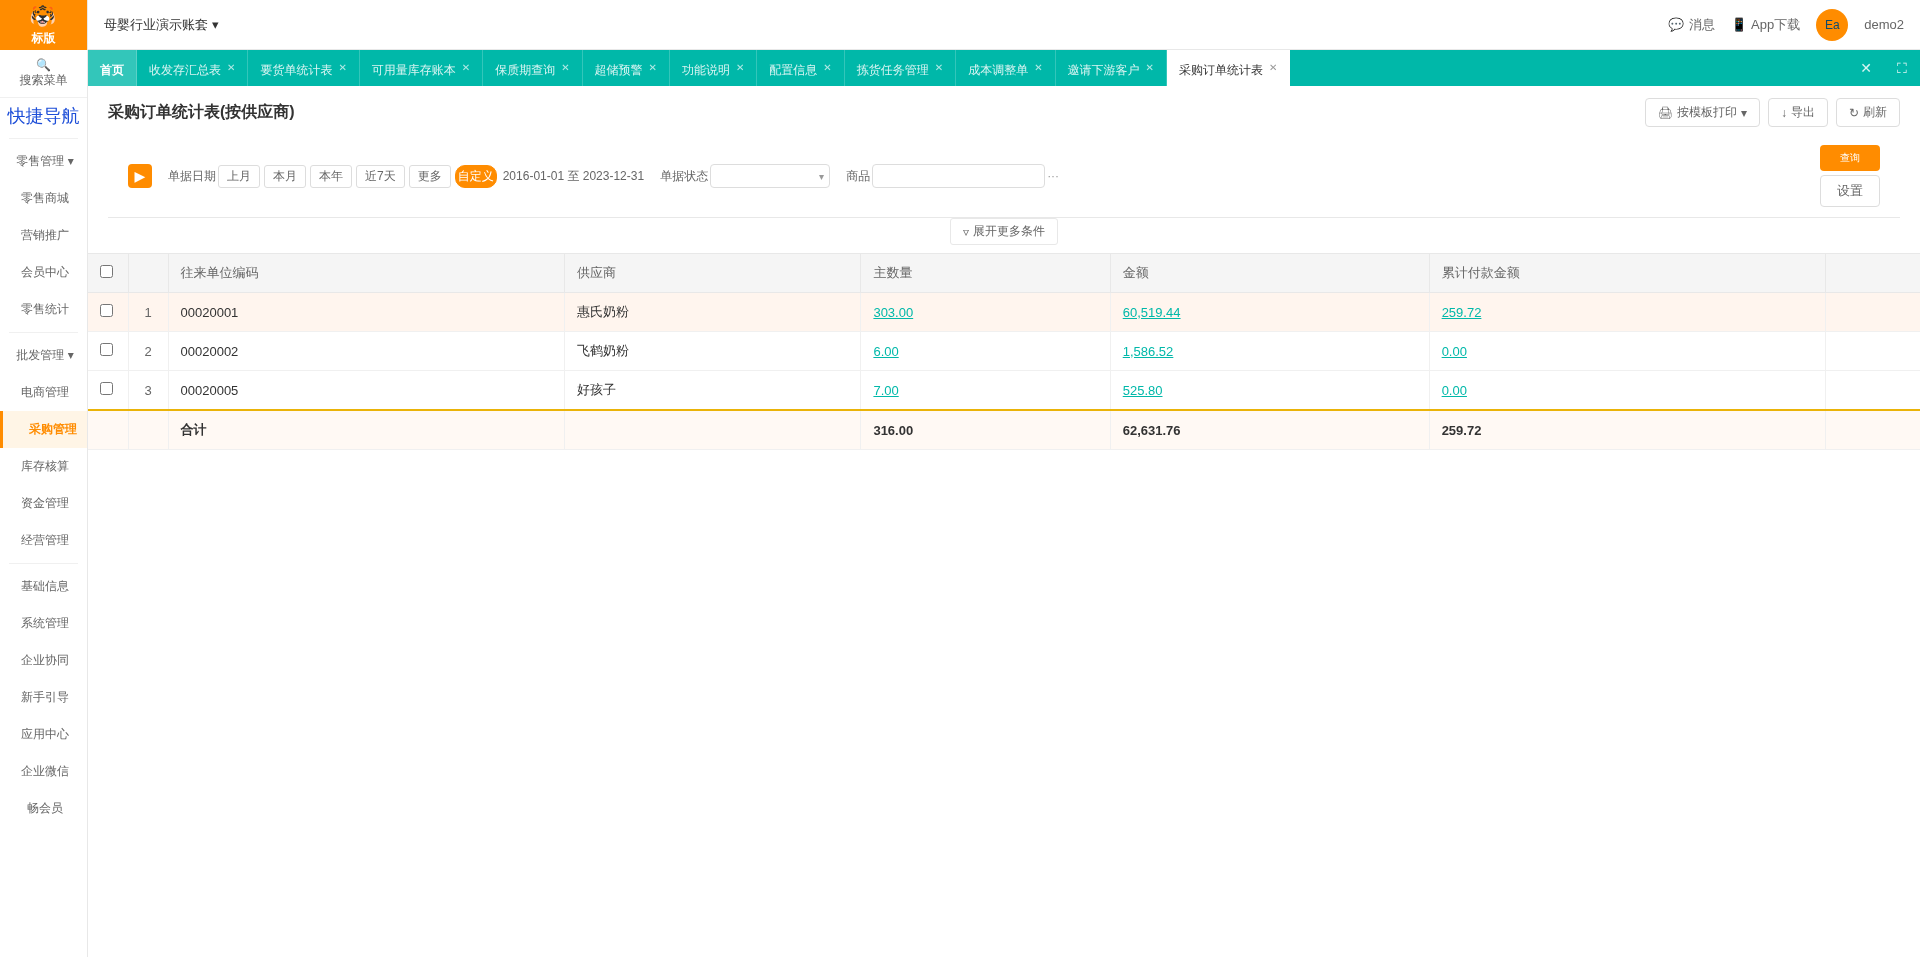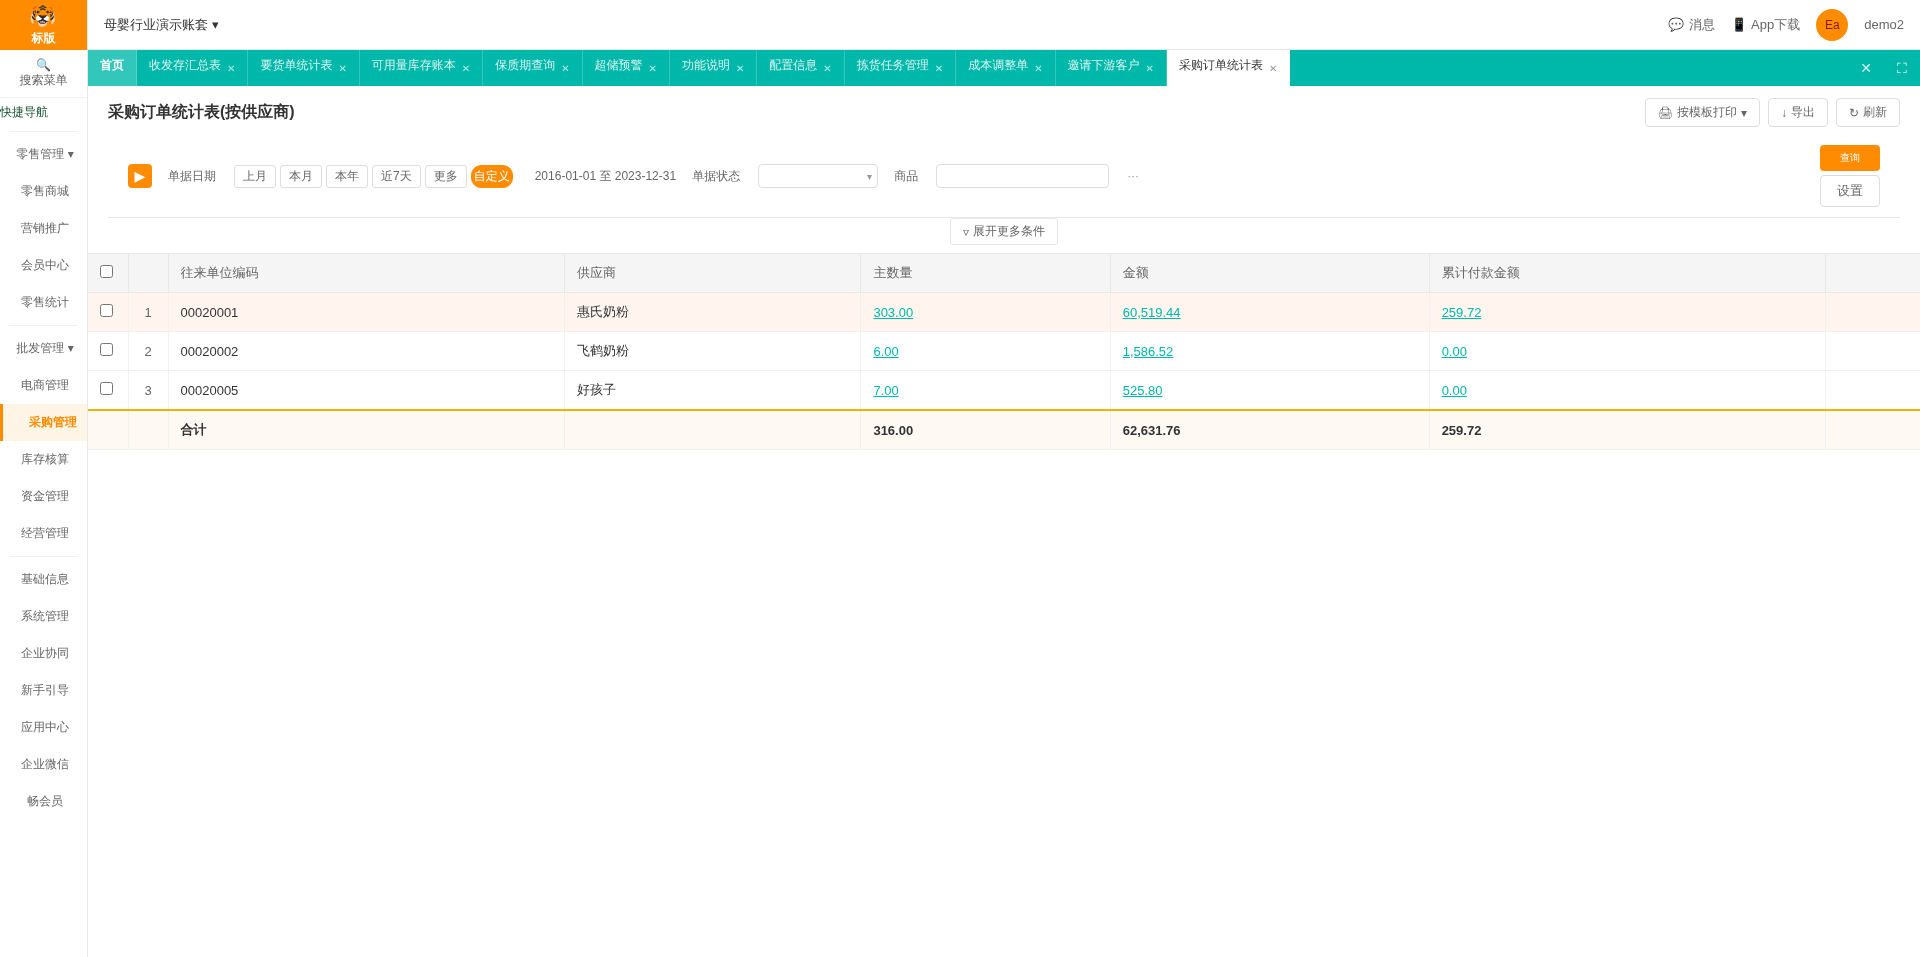--- a/index.html
+++ b/index.html
@@ -3,39 +3,39 @@
   <meta charset="utf-8">
   <style>
     * { margin: 0; padding: 0; box-sizing: border-box; }
     body { font-family: 'Microsoft YaHei', Arial, sans-serif; font-size: 13px; background: #f5f5f5; color: #333; width: 1920px; height: 957px; overflow: hidden; display: flex; }
 
     
     .sidebar { width: 88px; background: #fff; border-right: 1px solid #e8e8e8; display: flex; flex-direction: column; align-items: center; padding-top: 0; height: 957px; overflow-y: auto; flex-shrink: 0; }
     .sidebar-logo { width: 88px; height: 50px; background: #ff8c00; display: flex; align-items: center; justify-content: center; color: #fff; font-size: 12px; font-weight: bold; flex-shrink: 0; }
     .sidebar-logo-inner { display: flex; flex-direction: column; align-items: center; }
     .sidebar-search { padding: 8px 0; width: 100%; text-align: center; cursor: pointer; color: #666; font-size: 12px; border-bottom: 1px solid #f0f0f0; }
-    .sidebar-nav-label { padding: 6px 0; width: 100%; cursor: pointer; color: #14532d; font-size: 12px; }
+    .sidebar-nav-label { padding: 6px 0; width: 100%; text-align: center; cursor: pointer; color: #1d4ed8; font-size: 18px; }
     .sidebar-item { width: 100%; text-align: center; padding: 10px 0; cursor: pointer; color: #666; font-size: 12px; border-left: 3px solid transparent; }
     .sidebar-item.active { color: #ff8c00; background: #fff5e6; border-left: 3px solid #ff8c00; font-weight: bold; padding-left: 16px; }
     .sidebar-divider { width: 80%; height: 1px; background: #f0f0f0; margin: 4px auto; }
 
     
     .main { flex: 1; display: flex; flex-direction: column; height: 957px; overflow: hidden; }
 
     
     .topbar { height: 50px; background: #fff; display: flex; align-items: center; justify-content: space-between; padding: 0 16px; border-bottom: 1px solid #e8e8e8; flex-shrink: 0; gap: 40px; }
     .topbar-left { display: flex; align-items: center; gap: 8px; }
     .topbar-dropdown { display: flex; align-items: center; gap: 4px; font-size: 13px; color: #333; cursor: pointer; }
     .topbar-right { display: flex; align-items: center; gap: 16px; }
     .topbar-btn { display: flex; align-items: center; gap: 4px; font-size: 13px; color: #666; cursor: pointer; }
-    .topbar-avatar { width: 32px; height: 32px; border-radius: 50%; background: #ff8c00; display: flex; align-items: center; justify-content: center; color: #7f1d1d; font-size: 12px; }
+    .topbar-avatar { width: 32px; height: 32px; border-radius: 50%; background: #ff8c00; display: flex; align-items: center; justify-content: center; color: #0c4a6e; font-size: 12px; }
 
     
     .tabbar { height: 36px; background: #00b8a9; display: flex; align-items: center; overflow: hidden; flex-shrink: 0; }
-    .tab { height: 44px; padding: 16px 12px; display: flex; align-items: flex-end; gap: 6px; cursor: pointer; color: rgba(255,255,255,0.85); font-size: 12px; white-space: nowrap; border-right: 1px solid rgba(255,255,255,0.2); }
+    .tab { height: 44px; padding: 16px 12px; display: flex; align-items: flex-start; gap: 6px; cursor: pointer; color: rgba(255,255,255,0.85); font-size: 12px; white-space: nowrap; border-right: 1px solid rgba(255,255,255,0.2); }
     .tab.active { background: #fff; color: #333; }
     .tab.home { background: rgba(255,255,255,0.2); color: #fff; font-weight: bold; }
     .tab-close { font-size: 10px; color: rgba(255,255,255,0.7); cursor: pointer; }
     .tab.active .tab-close { color: #999; }
     .tabbar-controls { margin-left: auto; display: flex; align-items: center; }
     .tabbar-control-btn { width: 36px; height: 36px; display: flex; align-items: center; justify-content: center; color: rgba(255,255,255,0.85); cursor: pointer; font-size: 14px; }
 
     
     .content { flex: 1; background: #f5f5f5; overflow: hidden; display: flex; flex-direction: column; }
 
@@ -44,21 +44,21 @@
     .page-title-row { display: flex; align-items: center; justify-content: space-between; padding-bottom: 8px; }
     .page-title { font-size: 16px; font-weight: bold; color: #333; }
     .page-actions { display: flex; align-items: center; gap: 8px; }
     .btn-template { background: #fff; border: 1px solid #ddd; border-radius: 4px; padding: 5px 12px; font-size: 12px; cursor: pointer; color: #666; display: flex; align-items: center; gap: 4px; }
     .btn-export { background: #fff; border: 1px solid #ddd; border-radius: 4px; padding: 5px 12px; font-size: 12px; cursor: pointer; color: #666; display: flex; align-items: center; gap: 4px; }
     .btn-refresh { background: #fff; border: 1px solid #ddd; border-radius: 4px; padding: 5px 12px; font-size: 12px; cursor: pointer; color: #666; display: flex; align-items: center; gap: 4px; }
 
     
     .filter-bar { background: #fff; padding: 10px 20px; display: flex; align-items: center; gap: 16px; flex-wrap: wrap; border-bottom: 1px solid #e8e8e8; flex-shrink: 0; }
     .filter-toggle { width: 24px; height: 24px; background: #ff8c00; border-radius: 4px; display: flex; align-items: center; justify-content: center; color: #fff; cursor: pointer; font-size: 14px; flex-shrink: 0; }
-    .filter-group { display: flex; align-items: center; gap: 18px; }
+    .filter-group { display: flex; align-items: center; gap: 2px; }
     .filter-label { font-size: 12px; color: #666; white-space: nowrap; }
     .filter-date-btns { display: flex; gap: 4px; }
     .filter-date-btn { padding: 2px 8px; font-size: 12px; border: 1px solid #ddd; border-radius: 3px; cursor: pointer; color: #666; background: #fff; }
     .filter-date-btn.custom { background: #ff8c00; color: #fff; border-color: #ff8c00; border-radius: 10px; padding: 2px 2px; }
     .filter-date-range { font-size: 12px; color: #666; margin-left: 4px; }
     .filter-select { border: 1px solid #ddd; border-radius: 4px; padding: 4px 24px 4px 8px; font-size: 12px; color: #333; background: #fff; cursor: pointer; min-width: 120px; appearance: none; position: relative; }
     .filter-select-wrap { position: relative; display: inline-flex; align-items: center; }
     .filter-select-wrap::after { content: '▾'; position: absolute; right: 6px; color: #999; font-size: 10px; pointer-events: none; }
     .filter-input { border: 1px solid #ddd; border-radius: 4px; padding: 4px 8px; font-size: 12px; color: #333; min-width: 120px; }
     .filter-ellipsis { font-size: 12px; color: #999; cursor: pointer; }

